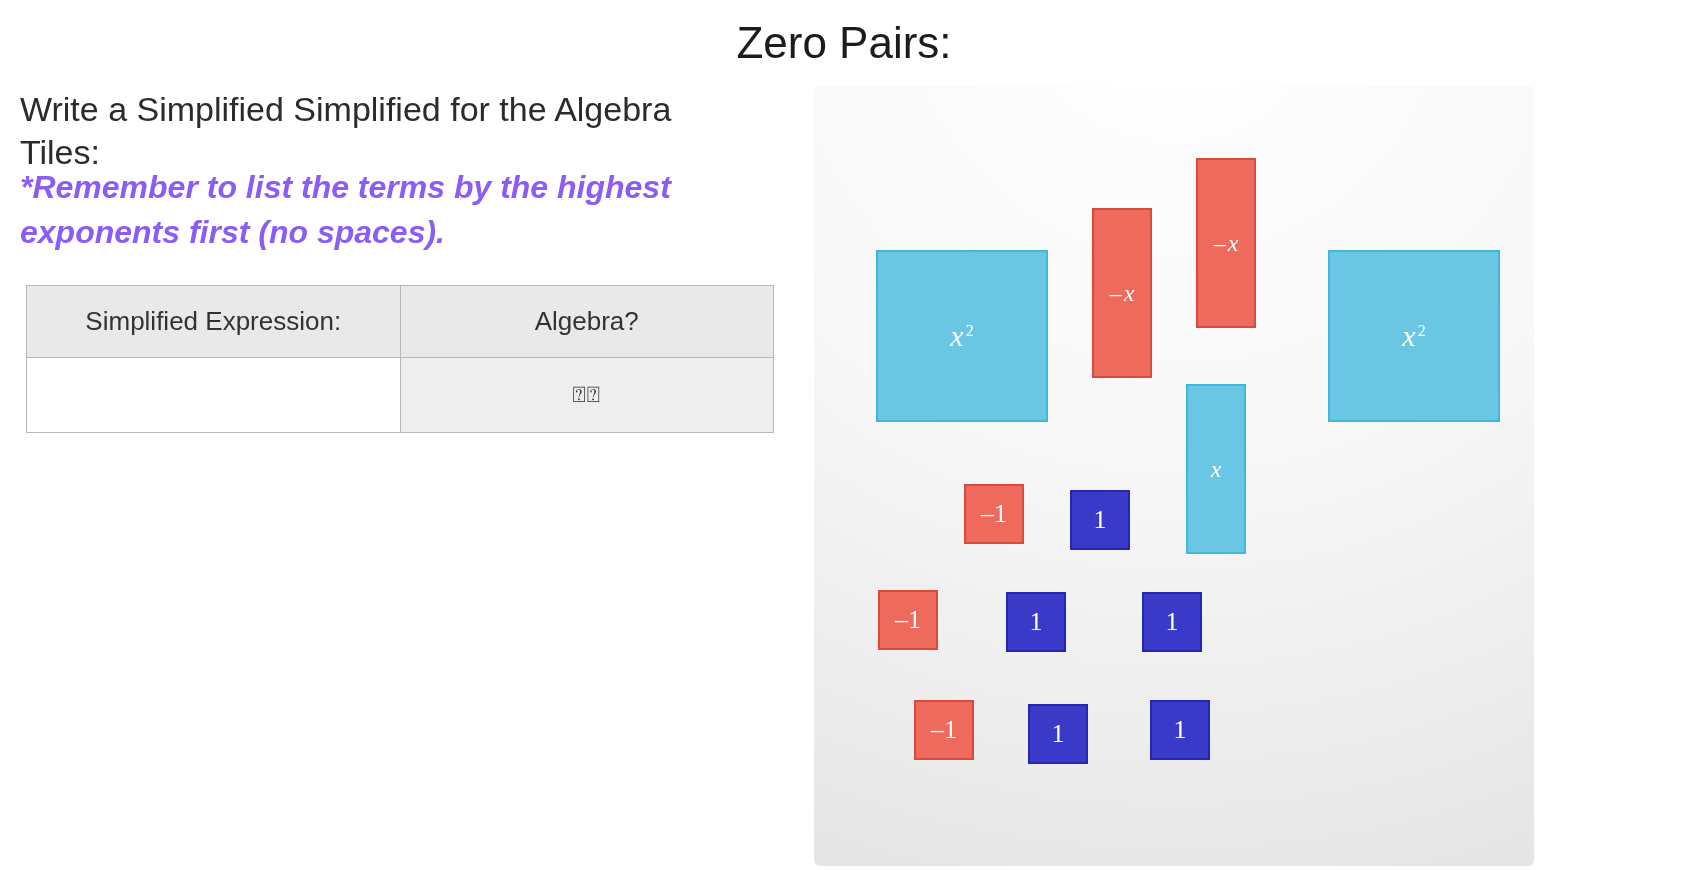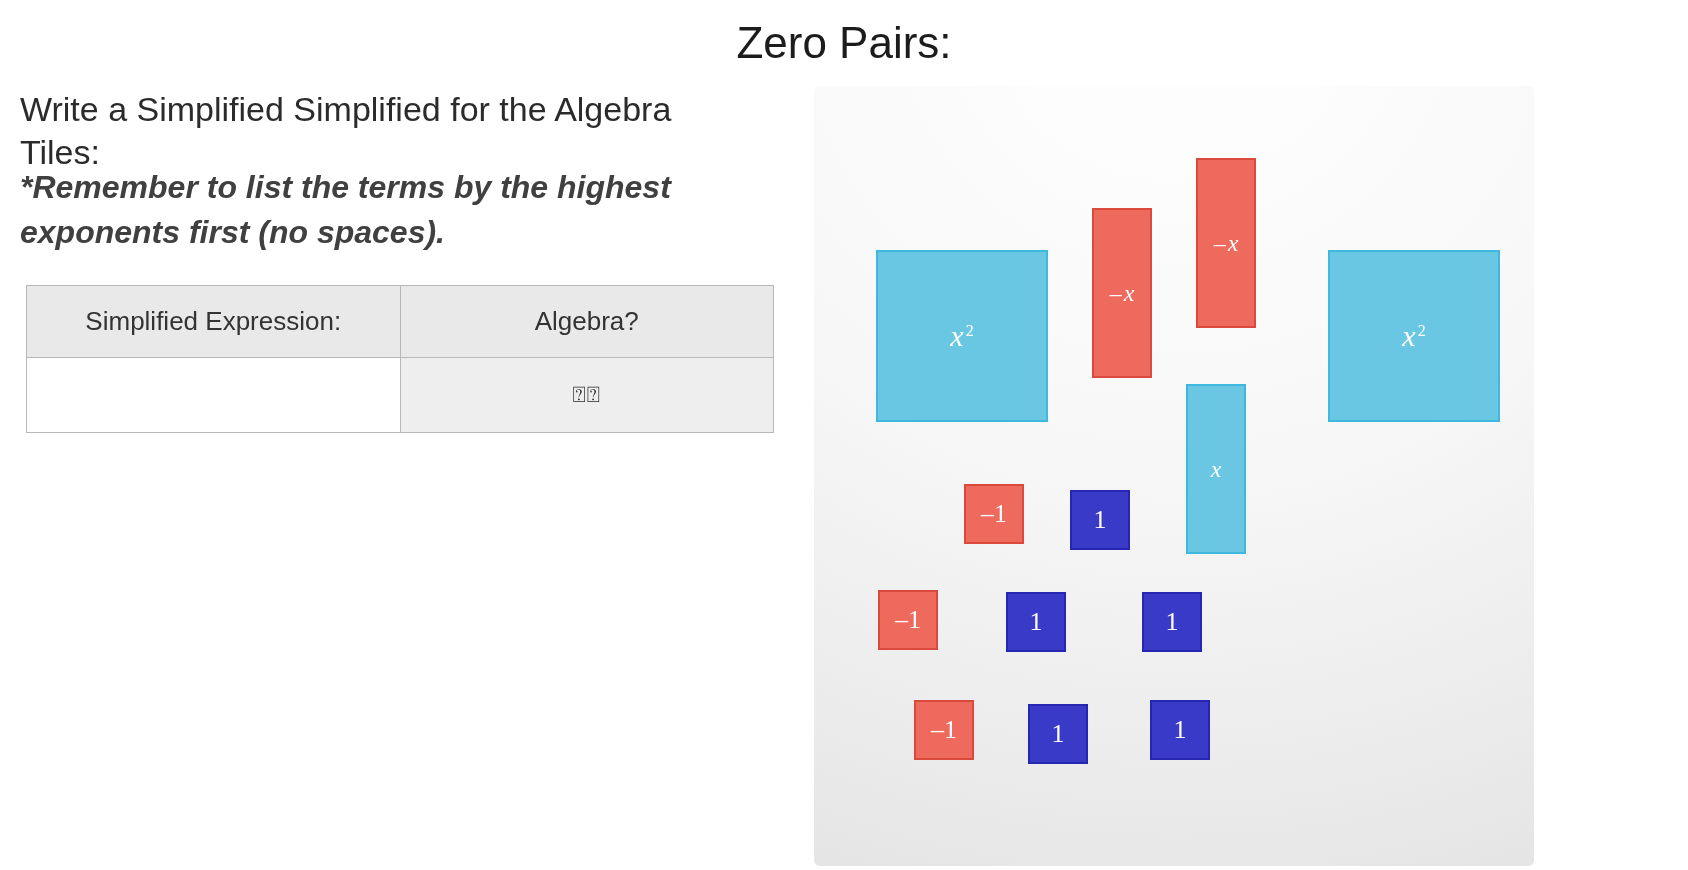--- a/index.html
+++ b/index.html
@@ -37,21 +37,21 @@
   }
   .reminder {
     position: absolute;
     left: 20px;
     top: 165px;
     width: 740px;
     font-size: 32px;
     line-height: 1.4;
     font-style: italic;
     font-weight: 700;
-    color: #404040;
+    color: #8b5cf6;
   }
   .answer-table {
     position: absolute;
     left: 26px;
     top: 285px;
     width: 748px;
     border-collapse: collapse;
     font-size: 26px;
   }
   .answer-table th {

